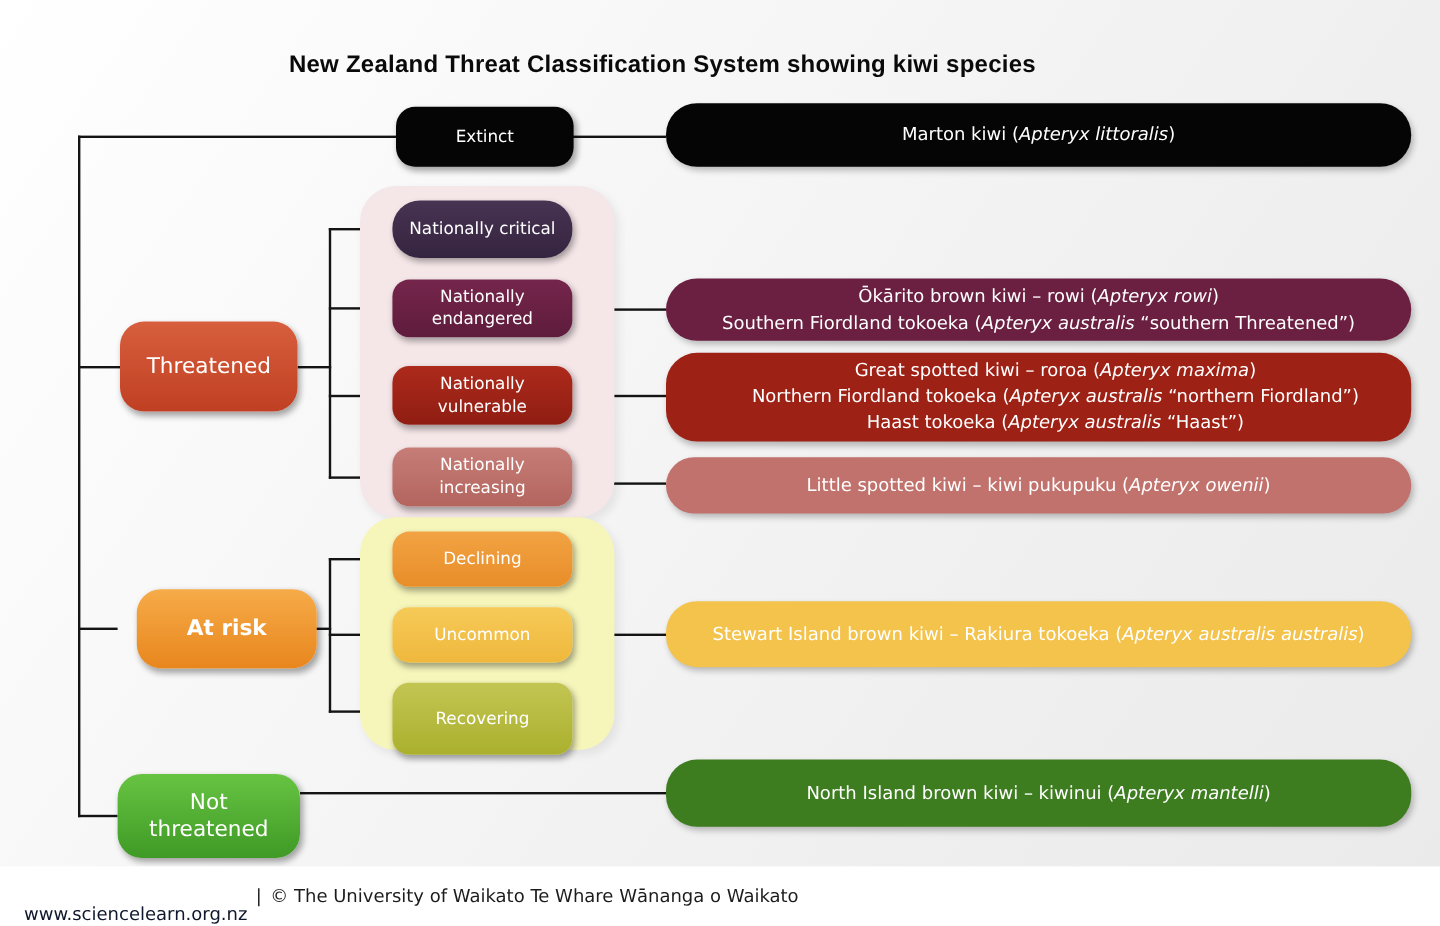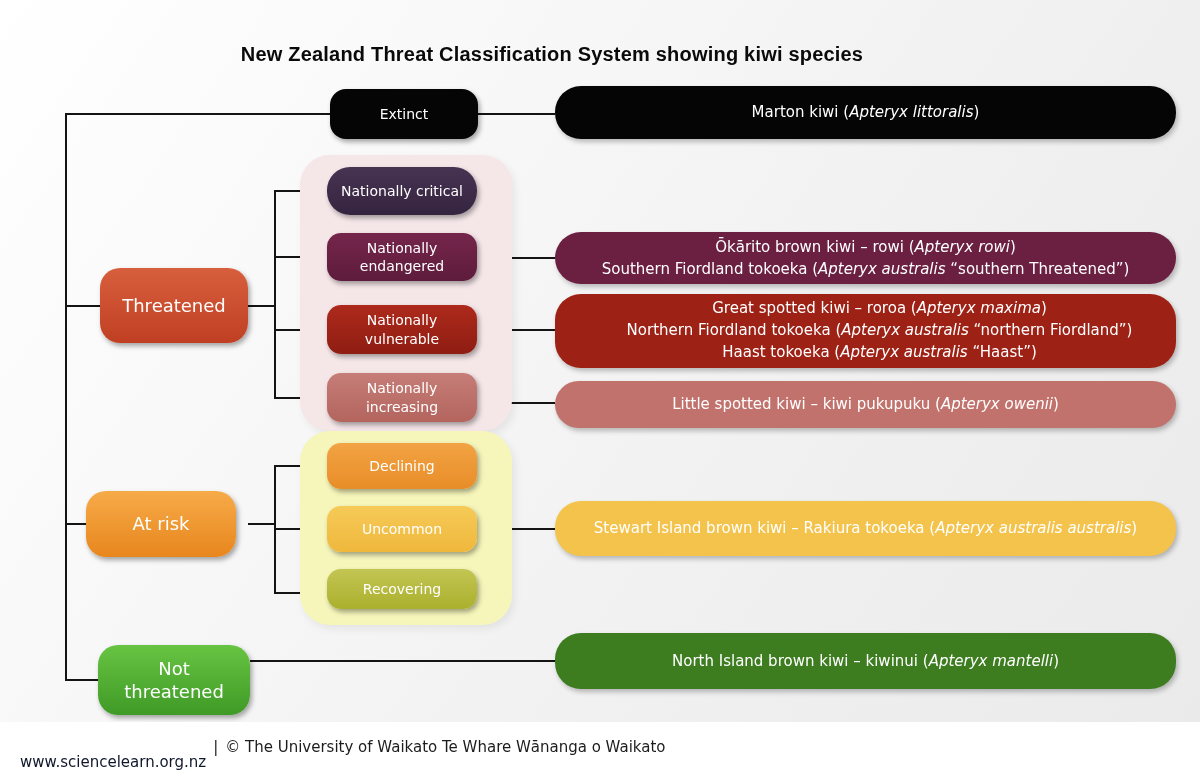--- a/index.html
+++ b/index.html
@@ -27,23 +27,23 @@
           border-radius:14px; box-shadow:2px 3px 5px rgba(0,0,0,0.35); padding:0 8px; }
   .pill-big { font-size:18px; border-radius:20px; }
 
   .pill-extinct    { left:330px; top:89px;  width:148px; height:50px; background:#050505; border-radius:16px; }
   .pill-critical   { left:327px; top:167px; width:150px; height:48px; background:linear-gradient(180deg,#473352,#352440);border-radius:23px; }
   .pill-endangered { left:327px; top:233px; width:150px; height:48px; background:linear-gradient(180deg,#75254b,#5e1c3c); }
   .pill-vulnerable { left:327px; top:305px; width:150px; height:49px; background:linear-gradient(180deg,#ad2a1c,#8f1d12); }
   .pill-increasing { left:327px; top:373px; width:150px; height:49px; background:linear-gradient(180deg,#c67d77,#b3655e); }
   .pill-declining  { left:327px; top:443px; width:150px; height:46px; background:linear-gradient(180deg,#f2a344,#e88d28); }
   .pill-uncommon   { left:327px; top:506px; width:150px; height:46px; background:linear-gradient(180deg,#f6ca58,#efb83c); }
-  .pill-recovering { left:327px; top:569px; width:150px; height:40px; background:linear-gradient(180deg,#c3c553,#aab02d); }
+  .pill-recovering { left:327px; top:569px; width:150px; height:60px; background:linear-gradient(180deg,#c3c553,#aab02d); }
   .pill-threatened { left:100px; top:268px; width:148px; height:75px; background:linear-gradient(180deg,#d75f3d,#c03f23); }
-  .pill-atrisk     { left:86px;  top:491px; width:150px; height:66px; background:linear-gradient(180deg,#f6ab49,#e8861d); }
+  .pill-atrisk     { left:114px;  top:491px; width:150px; height:66px; background:linear-gradient(180deg,#f6ab49,#e8861d);font-weight:bold; }
   .pill-notthreat  { left:98px;  top:645px; width:152px; height:70px; background:linear-gradient(180deg,#67c442,#3f9a26); }
 
   
   .bar { position:absolute; left:555px; width:621px; display:flex; flex-direction:column;
          align-items:center; justify-content:center; color:#ffffff; font-size:15px;
          line-height:1.5; text-align:center; border-radius:26px; padding:0 12px;
          box-shadow:2px 3px 5px rgba(0,0,0,0.25); }
   .bar-extinct    { top:86px;  height:53px; background:#050505; }
   .bar-endangered { top:232px; height:52px; background:#6b1f41; }
   .bar-vulnerable { top:294px; height:74px; background:#9e2115; line-height:1.45;padding-left:40px; }

